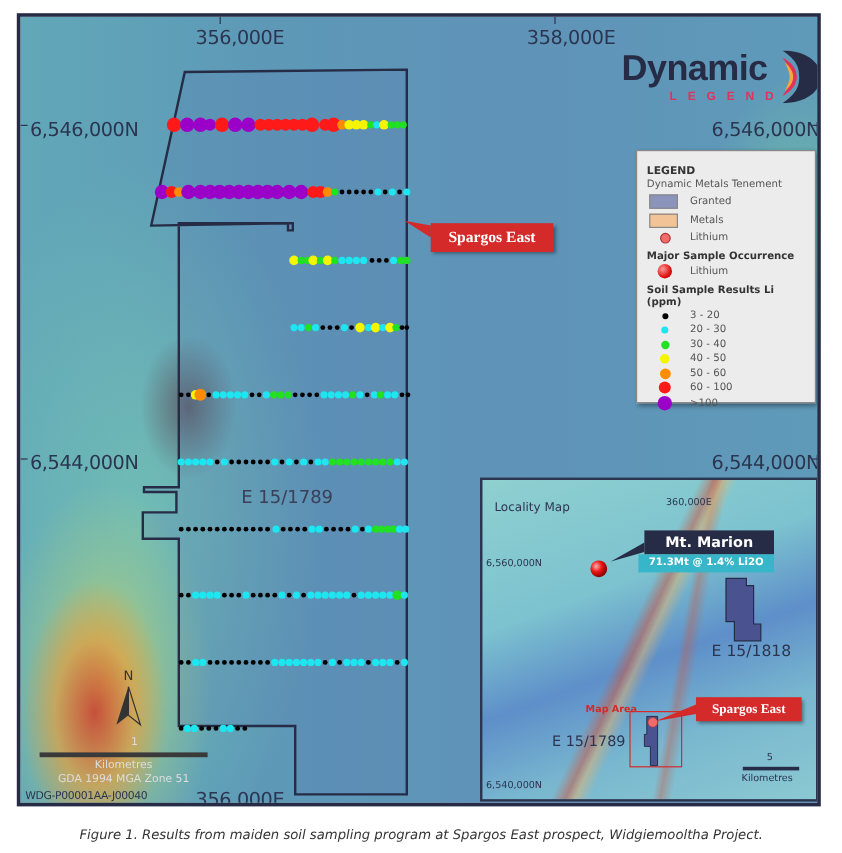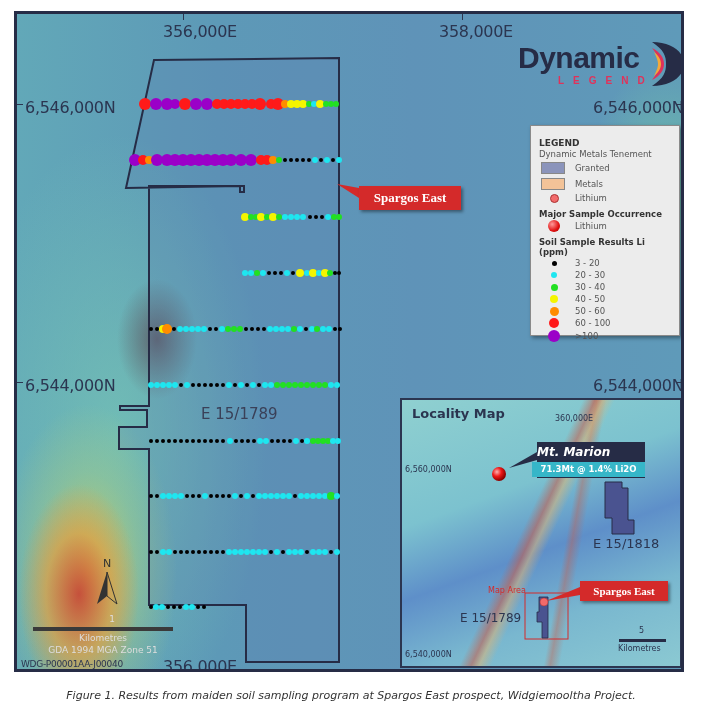--- a/index.html
+++ b/index.html
@@ -37,23 +37,23 @@
   .callout { position: absolute; background: #d42a2a; color: #fff; font-weight: bold; font-family: Liberation Serif, serif; box-shadow: 2px 2px 3px rgba(0,0,0,0.4); }
   .tenement-label { position: absolute; font-size: 15px; color: #3a4058; font-family: "DejaVu Sans", sans-serif; }
   .locality {
     position: absolute; left: 383px; top: 384px; width: 282px; height: 270px;
     border: 2px solid #2b3550; overflow: hidden;
     background:
       linear-gradient(115deg, rgba(0,0,0,0) 45%, rgba(200,90,70,0.55) 48%, rgba(230,180,110,0.5) 50%, rgba(0,0,0,0) 53%),
       linear-gradient(100deg, rgba(0,0,0,0) 58%, rgba(200,90,70,0.4) 60%, rgba(0,0,0,0) 63%),
       linear-gradient(160deg, #8fd0d0 0%, #7cc2cf 35%, #5e8fc9 55%, #79b7cf 75%, #8bc9d2 100%);
   }
-  .loc-title { position: absolute; left: 10px; top: 6px; font-size: 13px; font-weight: bold; color: #2b3550; font-family: "DejaVu Sans", sans-serif; }
+  .loc-title { position: absolute; left: 10px; top: 18px; font-size: 10px; font-weight: normal; color: #2b3550; font-family: "DejaVu Sans", sans-serif; }
   .loc-tick { position: absolute; font-size: 8px; color: #2b3550; font-family: "DejaVu Sans", sans-serif; }
-  .mtm-box { position: absolute; left: 135px; top: 42px; width: 108px; height: 36px; background: #262c46; color: #fff; font-size: 12px; font-weight: bold; text-align: left; line-height: 20px; font-family: "DejaVu Sans", sans-serif; font-style: italic; }
+  .mtm-box { position: absolute; left: 135px; top: 42px; width: 108px; height: 20px; background: #262c46; color: #fff; font-size: 12px; font-weight: bold; text-align: center; line-height: 20px; font-family: "DejaVu Sans", sans-serif; }
   .mtm-res { position: absolute; left: 130px; top: 62px; width: 113px; height: 15px; background: #36b6c8; color: #fff; font-size: 8.5px; font-weight: bold; text-align: center; line-height: 15px; font-family: "DejaVu Sans", sans-serif; }
   .caption { position: absolute; left: 0; width: 702px; top: 689px; text-align: center; font-size: 11px; font-style: italic; color: #333; font-family: "DejaVu Sans", sans-serif; }
   .scalebar-text { position: absolute; font-size: 9px; color: #ddd; font-family: "DejaVu Sans", sans-serif; text-align: center; }
 </style>
 </head>
 <body>
 
 <div class="map-frame">
 
   <svg width="670" height="661" style="position:absolute;left:0;top:0">
@@ -498,21 +498,21 @@
         </radialGradient>
       </defs>
       <circle cx="97" cy="74" r="7" fill="url(#sph)"></circle>
 
       <rect x="217" y="239" width="47" height="3" fill="#262c46"></rect>
     </svg>
 
     <div class="mtm-box">Mt. Marion</div>
     <div class="mtm-res">71.3Mt @ 1.4% Li2O</div>
     <div style="position:absolute;left:191px;top:136px;font-size:13px;color:#2b3550;font-family:'DejaVu Sans',sans-serif">E 15/1818</div>
-    <div style="position:absolute;left:86px;top:186px;font-size:8px;font-weight:normal;color:#d42a2a;font-family:'DejaVu Sans',sans-serif">Map Area</div>
+    <div style="position:absolute;left:86px;top:186px;font-size:8px;font-weight:bold;color:#d42a2a;font-family:'DejaVu Sans',sans-serif">Map Area</div>
     <div style="position:absolute;left:58px;top:211px;font-size:12px;color:#2b3550;font-family:'DejaVu Sans',sans-serif">E 15/1789</div>
     <div class="callout" style="left:178px;top:181px;width:88px;height:20px;font-size:11px;line-height:20px;text-align:center">Spargos East</div>
     <div style="position:absolute;left:237px;top:226px;font-size:8px;color:#2b3550;font-family:'DejaVu Sans',sans-serif">5</div>
     <div style="position:absolute;left:216px;top:244px;font-size:8px;color:#2b3550;font-family:'DejaVu Sans',sans-serif">Kilometres</div>
   </div>
 </div>
 
 <div class="caption">Figure 1. Results from maiden soil sampling program at Spargos East prospect, Widgiemooltha Project.</div>
 
 </body></html>

